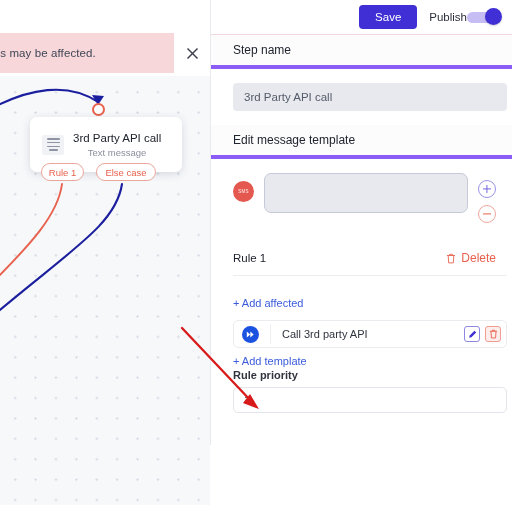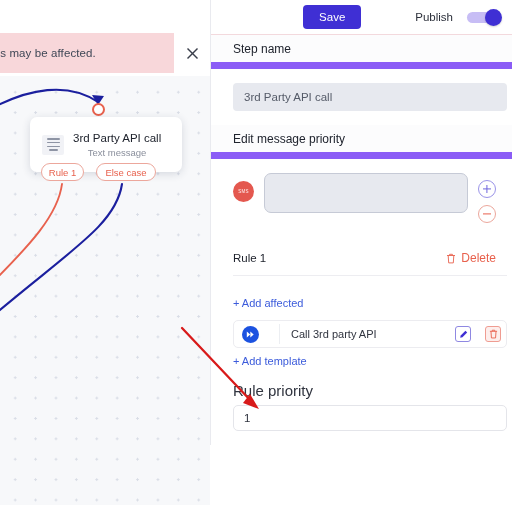--- a/index.html
+++ b/index.html
@@ -177,23 +177,22 @@
     font-size: 11.5px;
     border: none;
     border-radius: 4px;
     padding: 5px 16px;
     cursor: pointer;
     font-family: "Liberation Sans", sans-serif;
     line-height: 14px;
   }
   #publish-group {
     display: flex;
-    align-items: flex-end;
-    gap: 14px;
-    margin-left: 42px;
+    align-items: center;
+    gap: 0;
   }
   #publish-label {
     font-size: 11.5px;
     color: #2b2f3a;
   }
   #publish-toggle {
     position: relative;
     width: 33px;
     height: 11px;
     background: #c7bdf5;
@@ -215,21 +214,21 @@
   }
 
   .section-head {
     height: 34px;
     display: flex;
     align-items: center;
     padding-left: 22px;
     font-size: 12px;
     color: #20242e;
     background: #fcfcfd;
-    border-bottom: 7px solid #8b5cf6;
+    border-bottom: 4px solid #8b5cf6;
     box-sizing: border-box;
   }
   .section-body {
     padding: 14px 16px 14px 22px;
     box-sizing: border-box;
   }
 
   
   #step-name-input {
     display: block;
@@ -349,21 +348,20 @@
     margin-top: 9px;
     width: 274px;
     height: 28px;
     background: #ffffff;
     border: 1px solid #ececf0;
     border-radius: 5px;
     display: flex;
     align-items: center;
     box-sizing: border-box;
     padding: 0 5px 0 8px;
-    gap: 9px;
   }
   #op-icon {
     width: 17px; height: 17px;
     border-radius: 50%;
     background: #1c52e0;
     flex: none;
     display: flex;
     align-items: center;
     justify-content: center;
   }
@@ -383,23 +381,23 @@
     align-items: center;
     justify-content: center;
     cursor: pointer;
     flex: none;
     box-sizing: border-box;
   }
   #op-edit { border: 1px solid #8f88e2; background: #ffffff; margin-right: 5px; }
   #op-delete { border: 1px solid #ef9c92; background: #fdeeec; }
 
   #rule-priority-label {
-    margin-top: 13px;
-    font-size: 15px;
+    font-size: 11px;
     color: #30343f;
+    font-weight: bold;
   }
   #rule-priority-input {
     display: block;
     margin-top: 6px;
     width: 274px;
     height: 26px;
     background: #ffffff;
     border: 1px solid #e4e5ea;
     border-radius: 5px;
     padding: 0 10px;
@@ -476,21 +474,21 @@
       </span>
     </span>
   </div>
   <div id="topbar-underline"></div>
 
   <div class="section-head">Step name</div>
   <div class="section-body">
     <input id="step-name-input" type="text" value="3rd Party API call" style="">
   </div>
 
-  <div class="section-head">Edit message priority</div>
+  <div class="section-head">Edit message template</div>
   <div class="section-body">
     <div id="template-row">
       <span id="template-badge">SMS</span>
       <textarea id="template-textarea" style=""></textarea>
       <span id="template-ctrls">
         <span class="round-btn"></span>
         <span class="round-btn minus"></span>
       </span>
     </div>
   </div>

